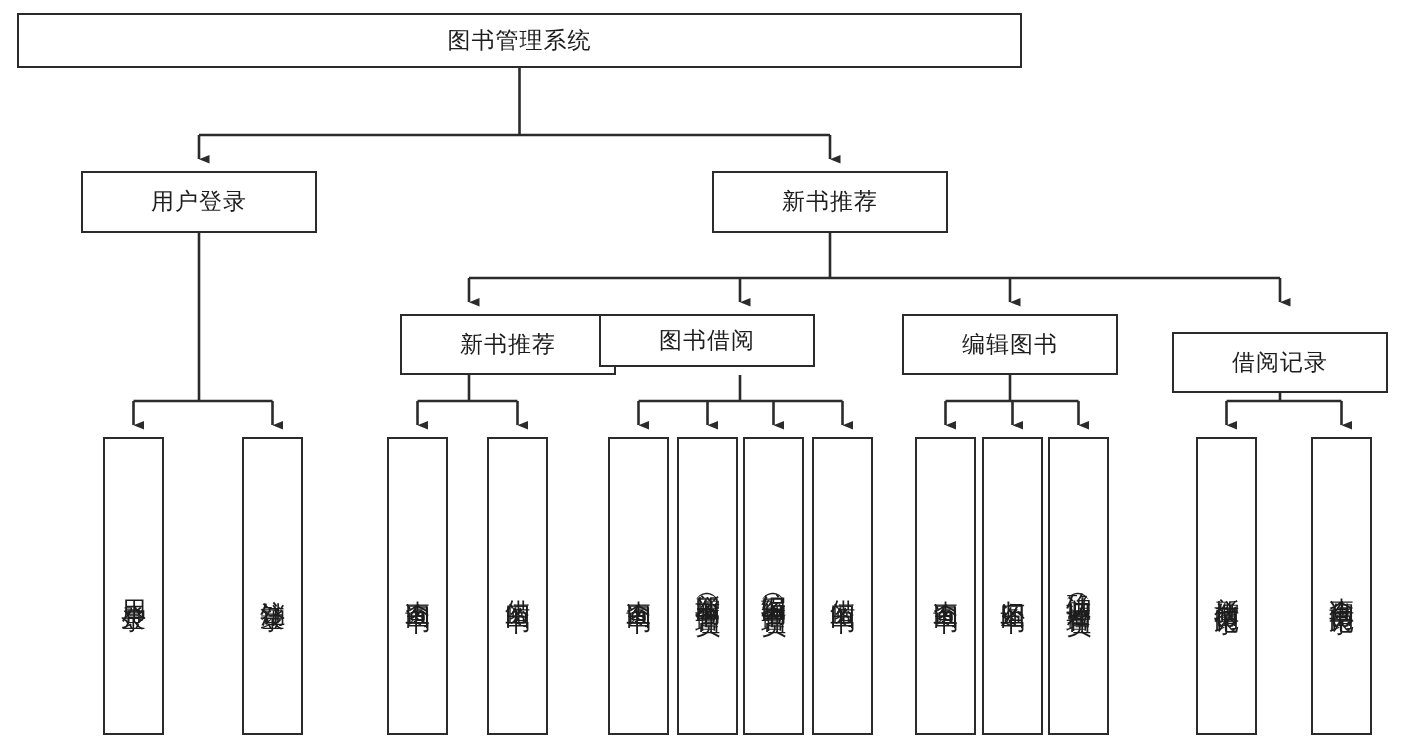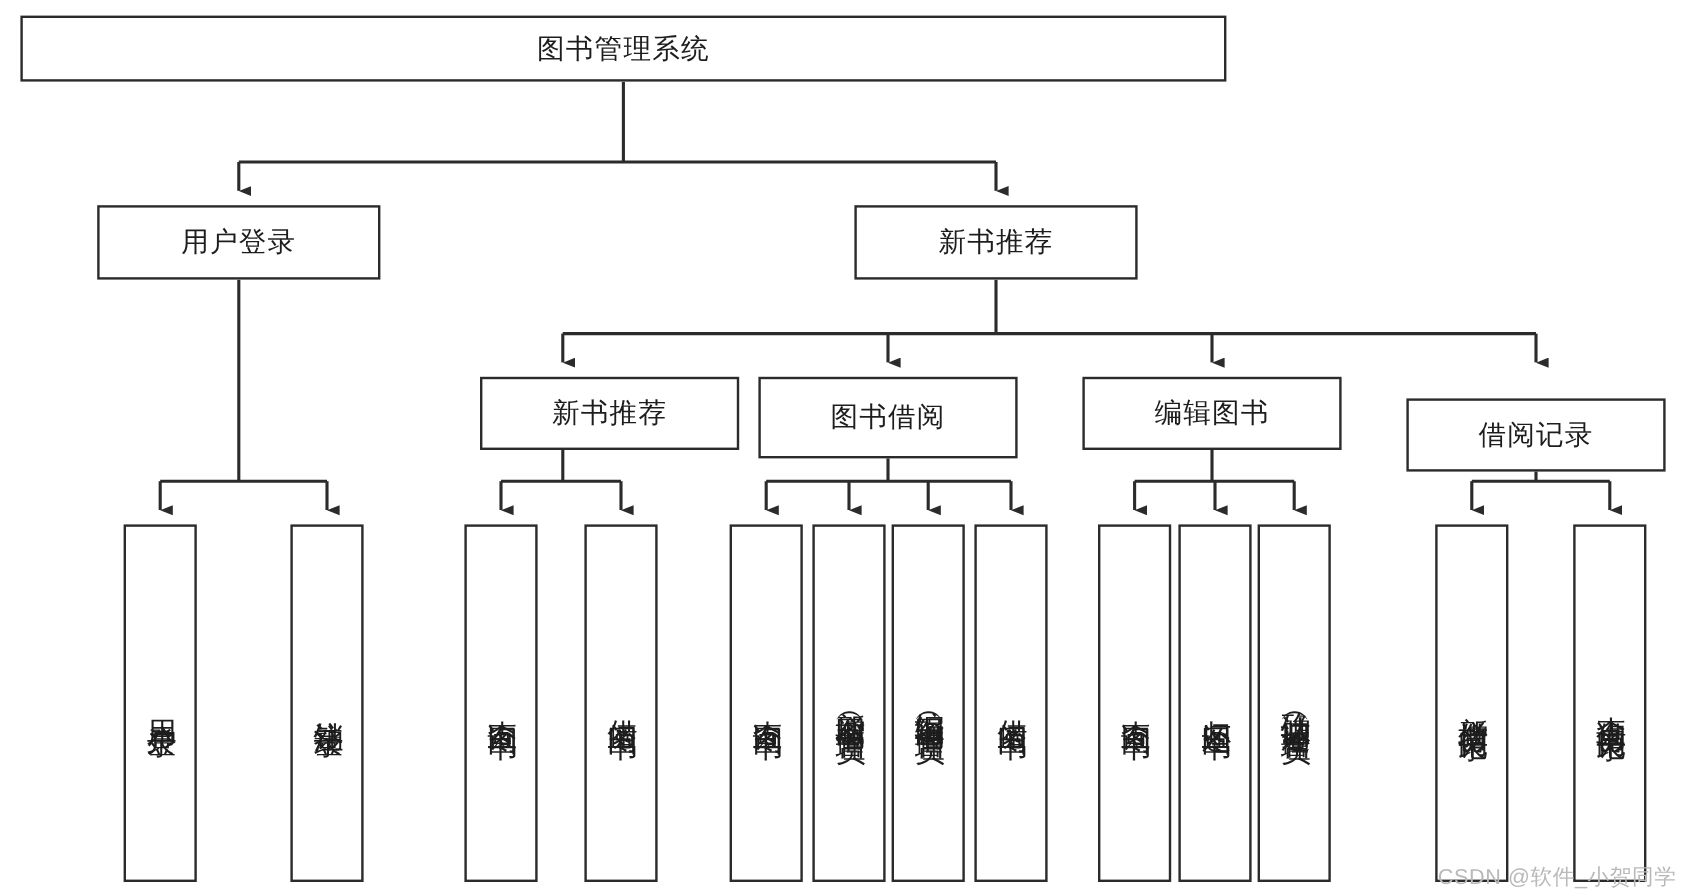--- a/index.html
+++ b/index.html
@@ -117,21 +117,21 @@
       </div>
       <div class="node h" style="left: 81px; top: 171px; width: 236px; height: 62px;">
         <span class="label">用户登录</span>
       </div>
       <div class="node h" style="left: 712px; top: 171px; width: 236px; height: 62px;">
         <span class="label">新书推荐</span>
       </div>
       <div class="node h" style="left: 361px; top: 314px; width: 216px; height: 61px; margin-left: 39px;">
         <span class="label">新书推荐</span>
       </div>
-      <div class="node h" style="left: 632px; top: 314px; width: 216px; height: 68px;">
+      <div class="node h" style="left: 599px; top: 314px; width: 216px; height: 53px;">
         <span class="label">图书借阅</span>
       </div>
       <div class="node h" style="left: 902px; top: 314px; width: 216px; height: 61px;">
         <span class="label">编辑图书</span>
       </div>
       <div class="node h" style="left: 1172px; top: 332px; width: 216px; height: 61px;">
         <span class="label">借阅记录</span>
       </div>
       <div class="node v" style="left: 103px; top: 437px; width: 61px; height: 298px;">
         <span class="label">用户登录</span>
@@ -167,14 +167,13 @@
         <span class="label">确认归还（管理员）</span>
       </div>
       <div class="node v" style="left: 1196px; top: 437px; width: 61px; height: 298px;">
         <span class="label">新增借阅记录</span>
       </div>
       <div class="node v" style="left: 1311px; top: 437px; width: 61px; height: 298px;">
         <span class="label">查询借阅记录</span>
       </div>
     </div>
 
-  <div class="watermark">CSDN @软件_小贺同学</div>
 </div>
 
 </body></html>

